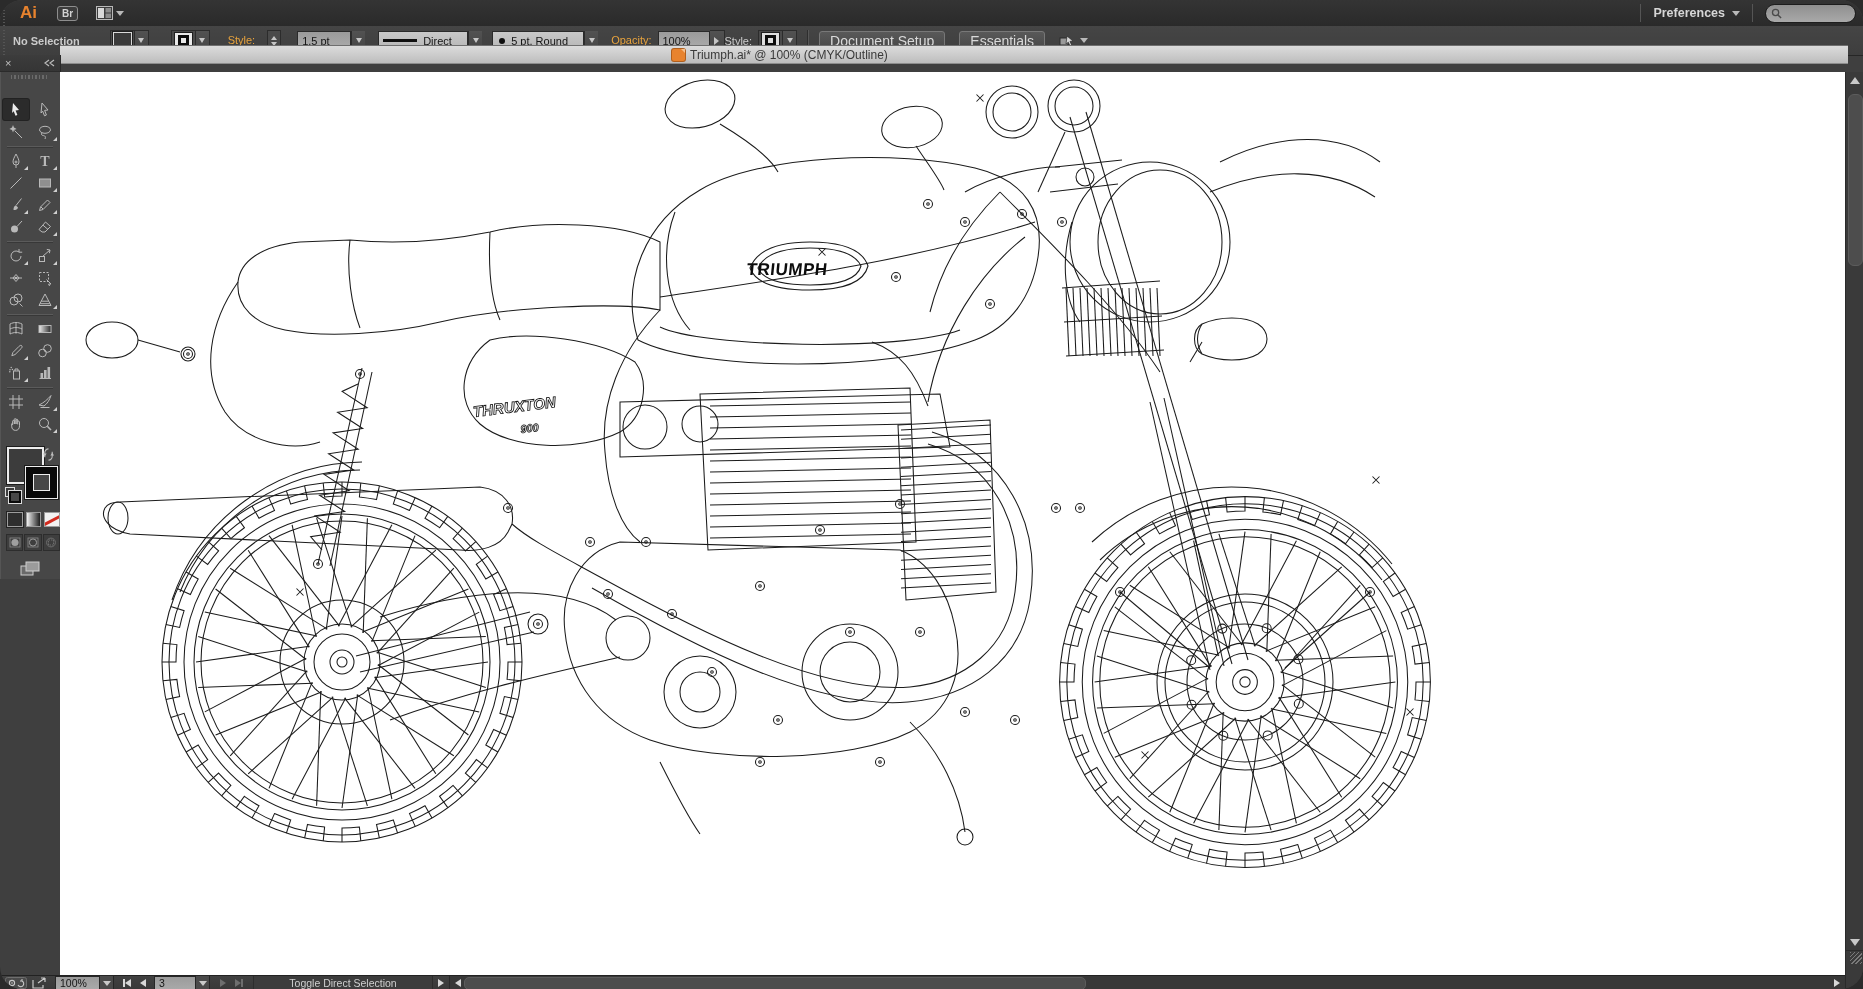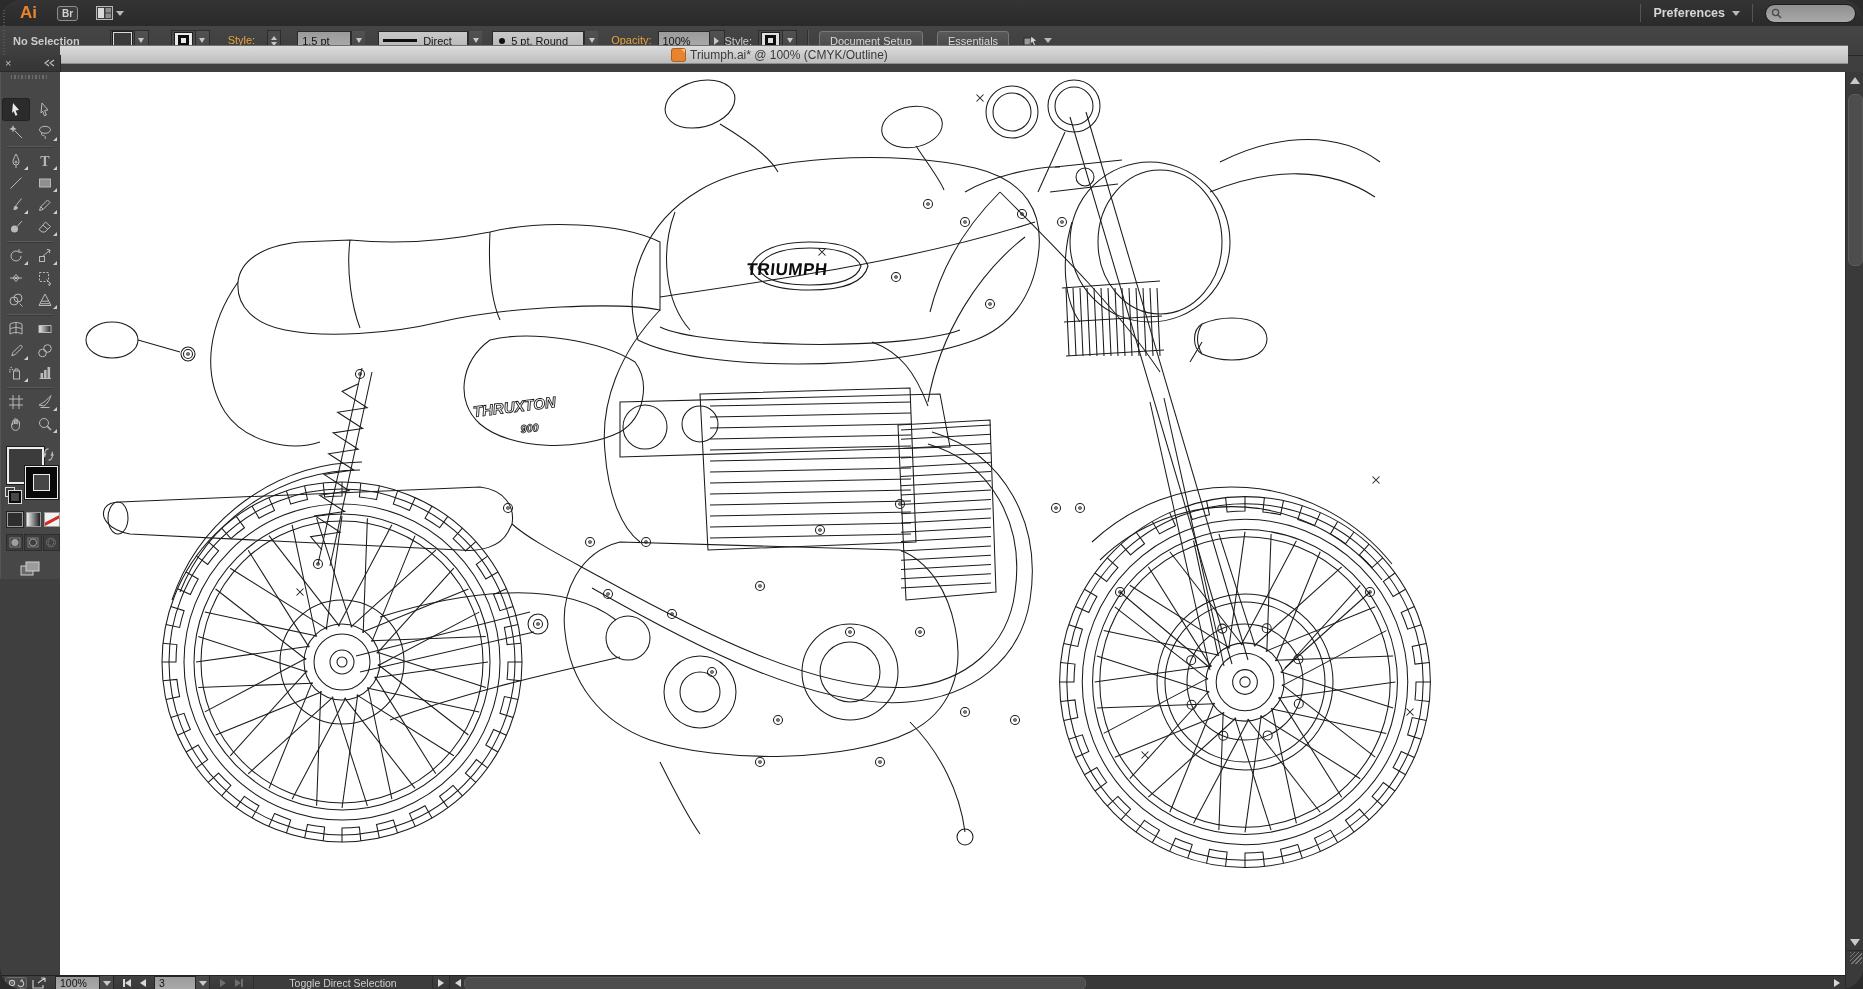--- a/index.html
+++ b/index.html
@@ -41,21 +41,21 @@
   .stepper i{width:0;height:0;border-left:3.5px solid transparent;border-right:3.5px solid transparent;display:block;}
   .stepper .up{border-bottom:4px solid #c6c6c6;} .stepper .dn{border-top:4px solid #c6c6c6;}
   .field{height:18px;background:linear-gradient(#9b9b9b,#adadad);border:1px solid #2a2a2a;color:#141414;
     display:flex;align-items:center;padding:0 4px;white-space:nowrap;}
   .fgrp{display:flex;align-items:center;}
   .rarr{width:14px;height:20px;background:linear-gradient(#525252,#444);border:1px solid #2c2c2c;border-left:none;
     display:flex;align-items:center;justify-content:center;}
   .rarr i{width:0;height:0;border-top:4px solid transparent;border-bottom:4px solid transparent;border-left:5px solid #c6c6c6;}
   .cb-sep{width:1px;height:22px;background:#2e2e2e;border-right:1px solid #575757;margin:0 10px;}
   .obtn{height:17px;border:1px solid #787878;border-radius:3px;background:linear-gradient(#595959,#484848);
-    color:#d9d9d9;font-size:11px;padding:0 10px;display:flex;align-items:center;white-space:nowrap;}
+    color:#d9d9d9;font-size:14px;padding:0 10px;display:flex;align-items:center;white-space:nowrap;}
   .stroke-line{width:34px;height:2.5px;background:#101010;margin-right:6px;}
   .dot{width:6px;height:6px;border-radius:50%;background:#101010;margin:0 6px 0 2px;}
   
   .doc-titlebar{position:absolute;left:60px;top:45px;width:1788px;height:17px;
     background:linear-gradient(#dcdcdc,#bdbdbd);border-bottom:1px solid #8d8d8d;border-top:1px solid #6f6f6f;}
   .doc-title{position:absolute;left:612px;top:0;height:17px;display:flex;align-items:center;gap:5px;
     color:#3a3a3a;font-size:12px;}
   .file-ico{width:13px;height:12px;background:#e8832e;border-radius:2px;position:relative;box-shadow:0 0 0 1px #b05f1d;}
   .file-ico::after{content:"";position:absolute;right:0;top:0;border-top:4px solid #f6c08b;border-left:4px solid transparent;}
   

